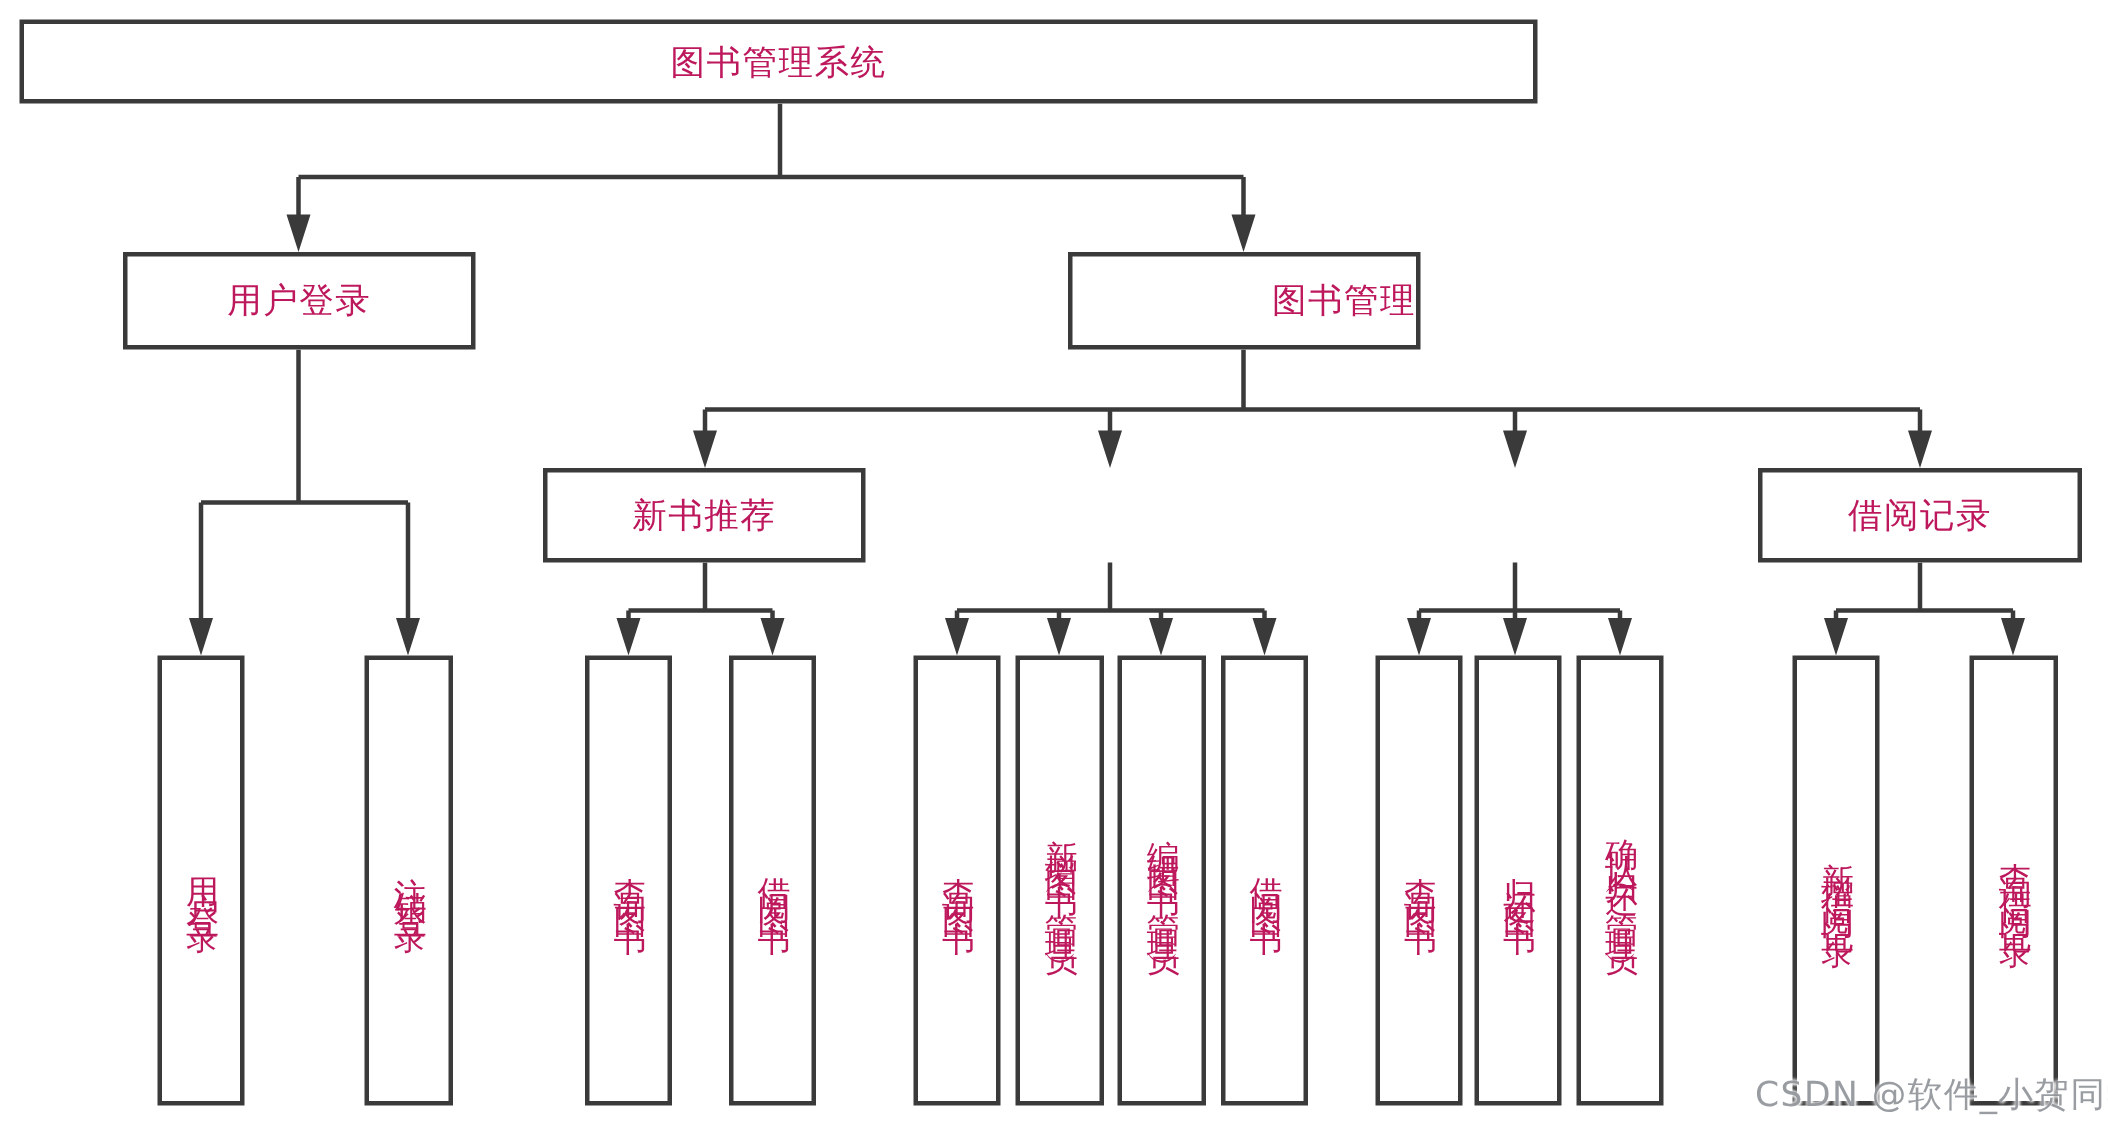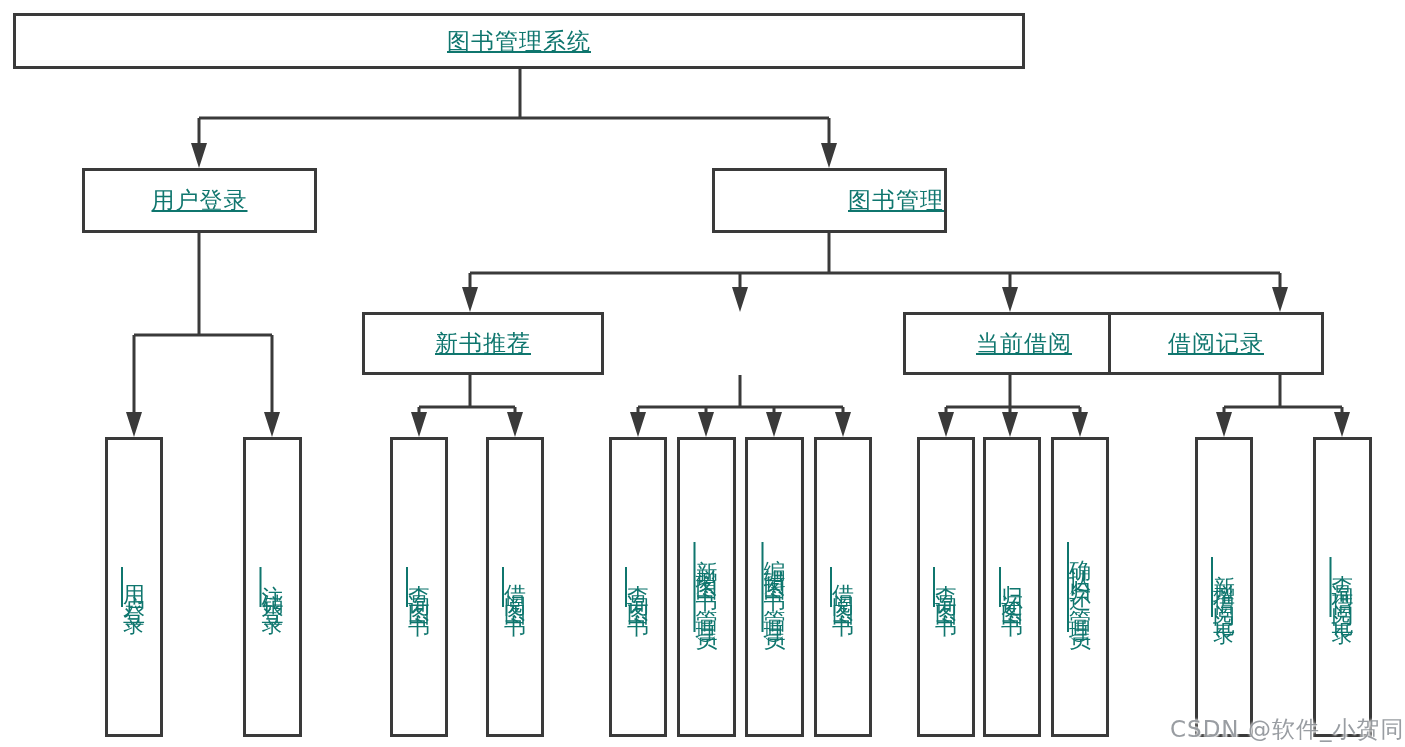--- a/index.html
+++ b/index.html
@@ -19,26 +19,25 @@
   }
   .box {
     position: absolute;
     box-sizing: border-box;
     border: 3px solid #3a3a3a;
     background: #ffffff;
     display: flex;
     align-items: center;
     justify-content: center;
     font-size: 23px;
-    color: #0f766e;
+    color: #be185d;
     letter-spacing: 1px;
-    text-decoration: underline;
   }
   .l2 { top: 168px; height: 65px; width: 235px; }
-  .l3 { top: 312px; height: 63px; width: 242px; }
+  .l3 { top: 312px; height: 63px; width: 215px; }
   .leaf { top: 437px; height: 300px; }
   .leaf span {
     writing-mode: vertical-rl;
     text-orientation: mixed;
     font-size: 22px;
     letter-spacing: 10px;
     line-height: 1;
     white-space: nowrap;
   }
   .watermark {
@@ -96,24 +95,21 @@
   <div class="box l2" style="left:82px;">
     <span>用户登录</span>
   </div>
   <div class="box l2" style="left:712px;justify-content:flex-end;">
     <span>图书管理</span>
   </div>
 
   <div class="box l3" style="left:362px;">
     <span>新书推荐</span>
   </div>
-  <div class="box l3" style="left:903px;">
-    <span>当前借阅</span>
-  </div>
-  <div class="box l3" style="left:1108px; width:216px;">
+  <div class="box l3" style="left:1172px; width:216px;">
     <span>借阅记录</span>
   </div>
 
   <div class="box leaf" style="left:105px; width:58px;">
     <span>用户登录</span>
   </div>
   <div class="box leaf" style="left:243px; width:59px;">
     <span>注销登录</span>
   </div>
 

